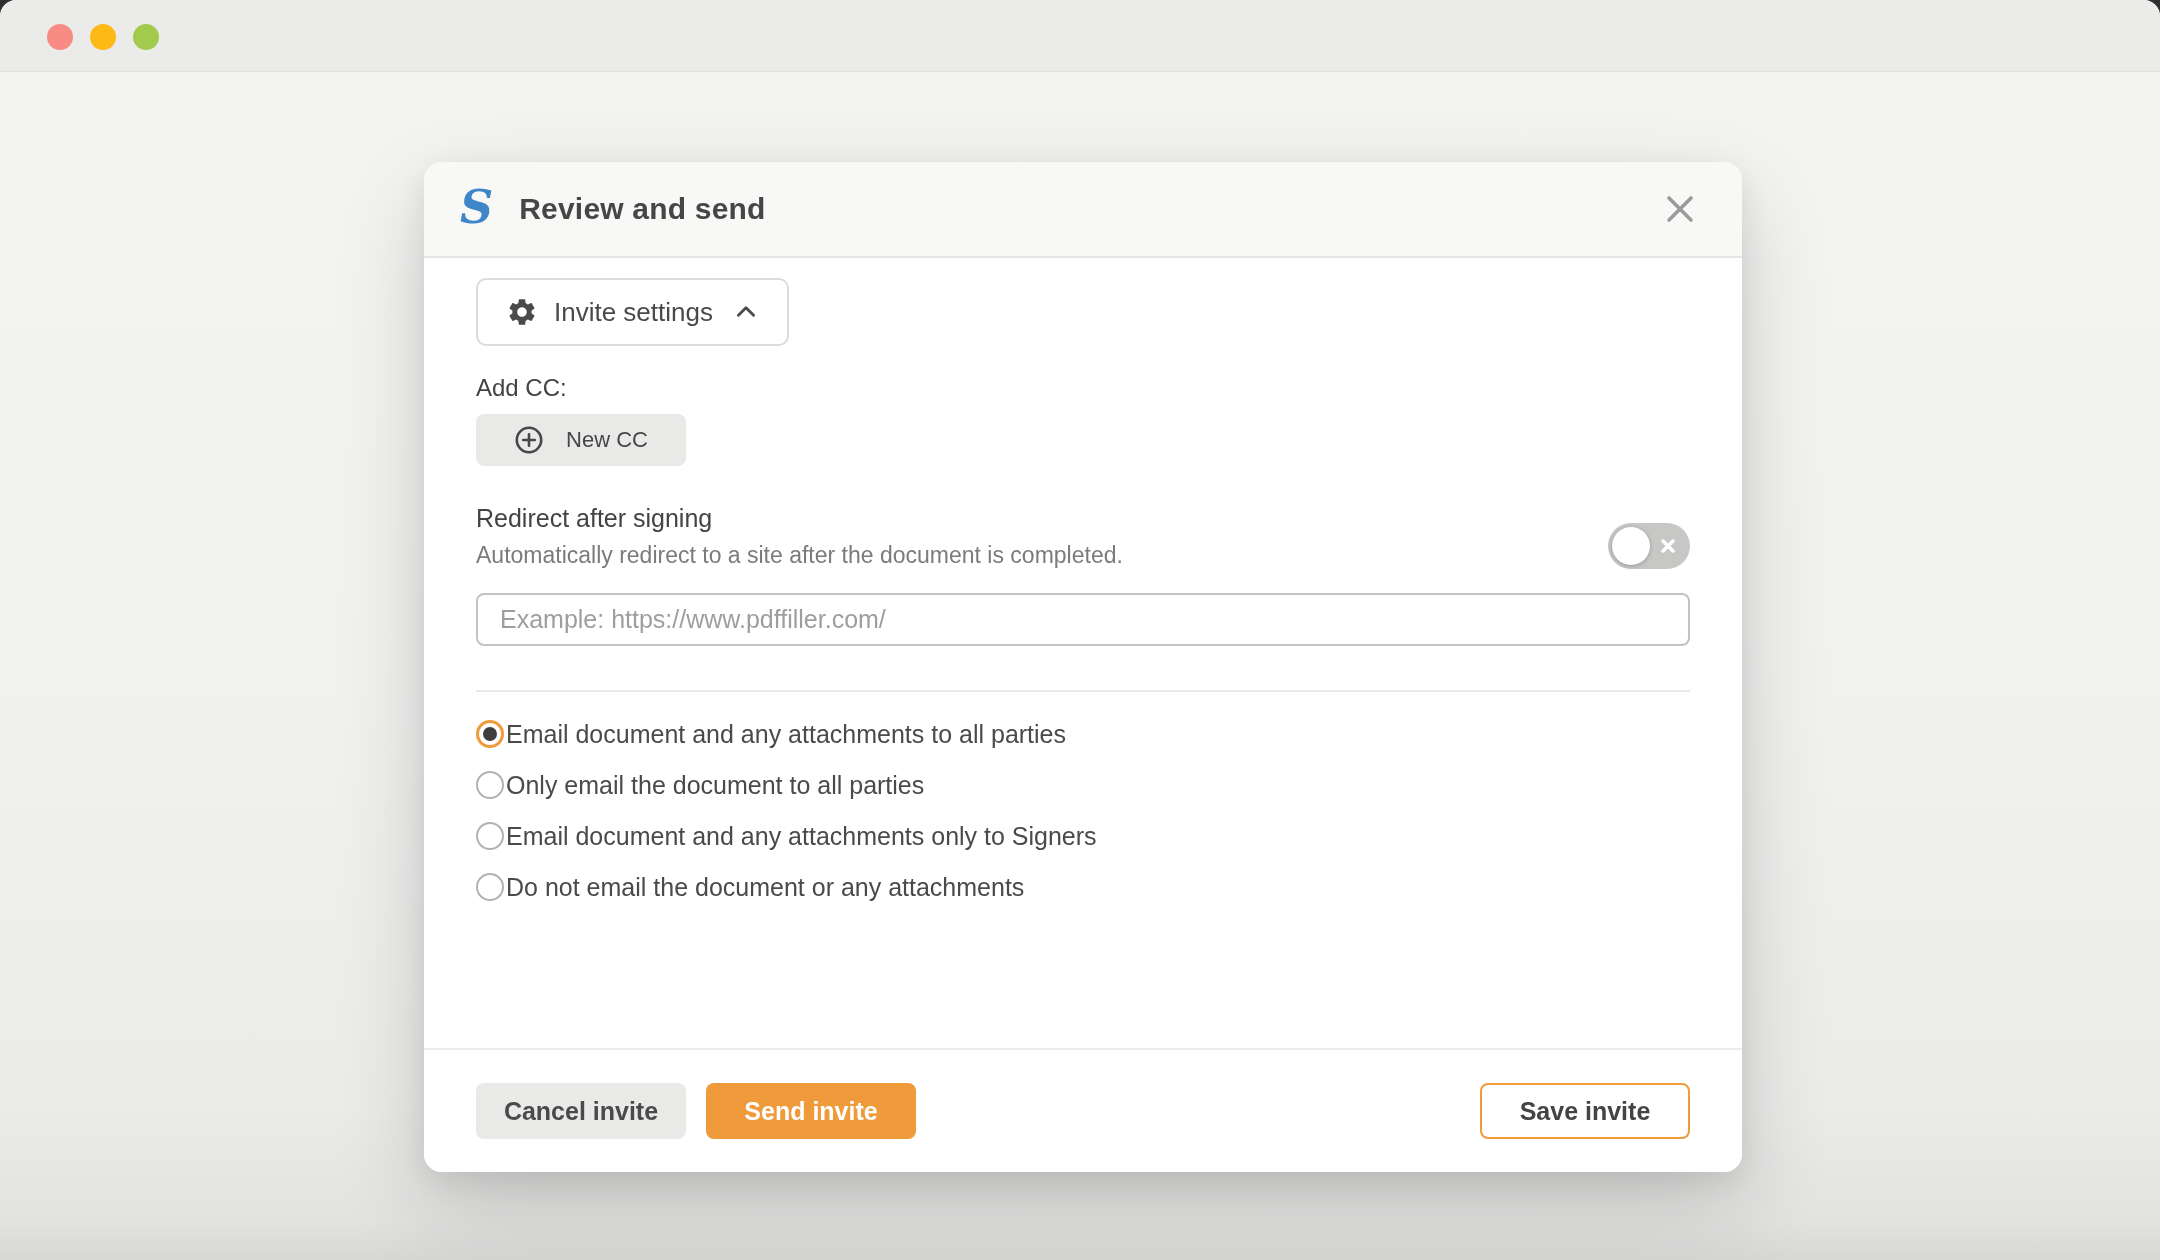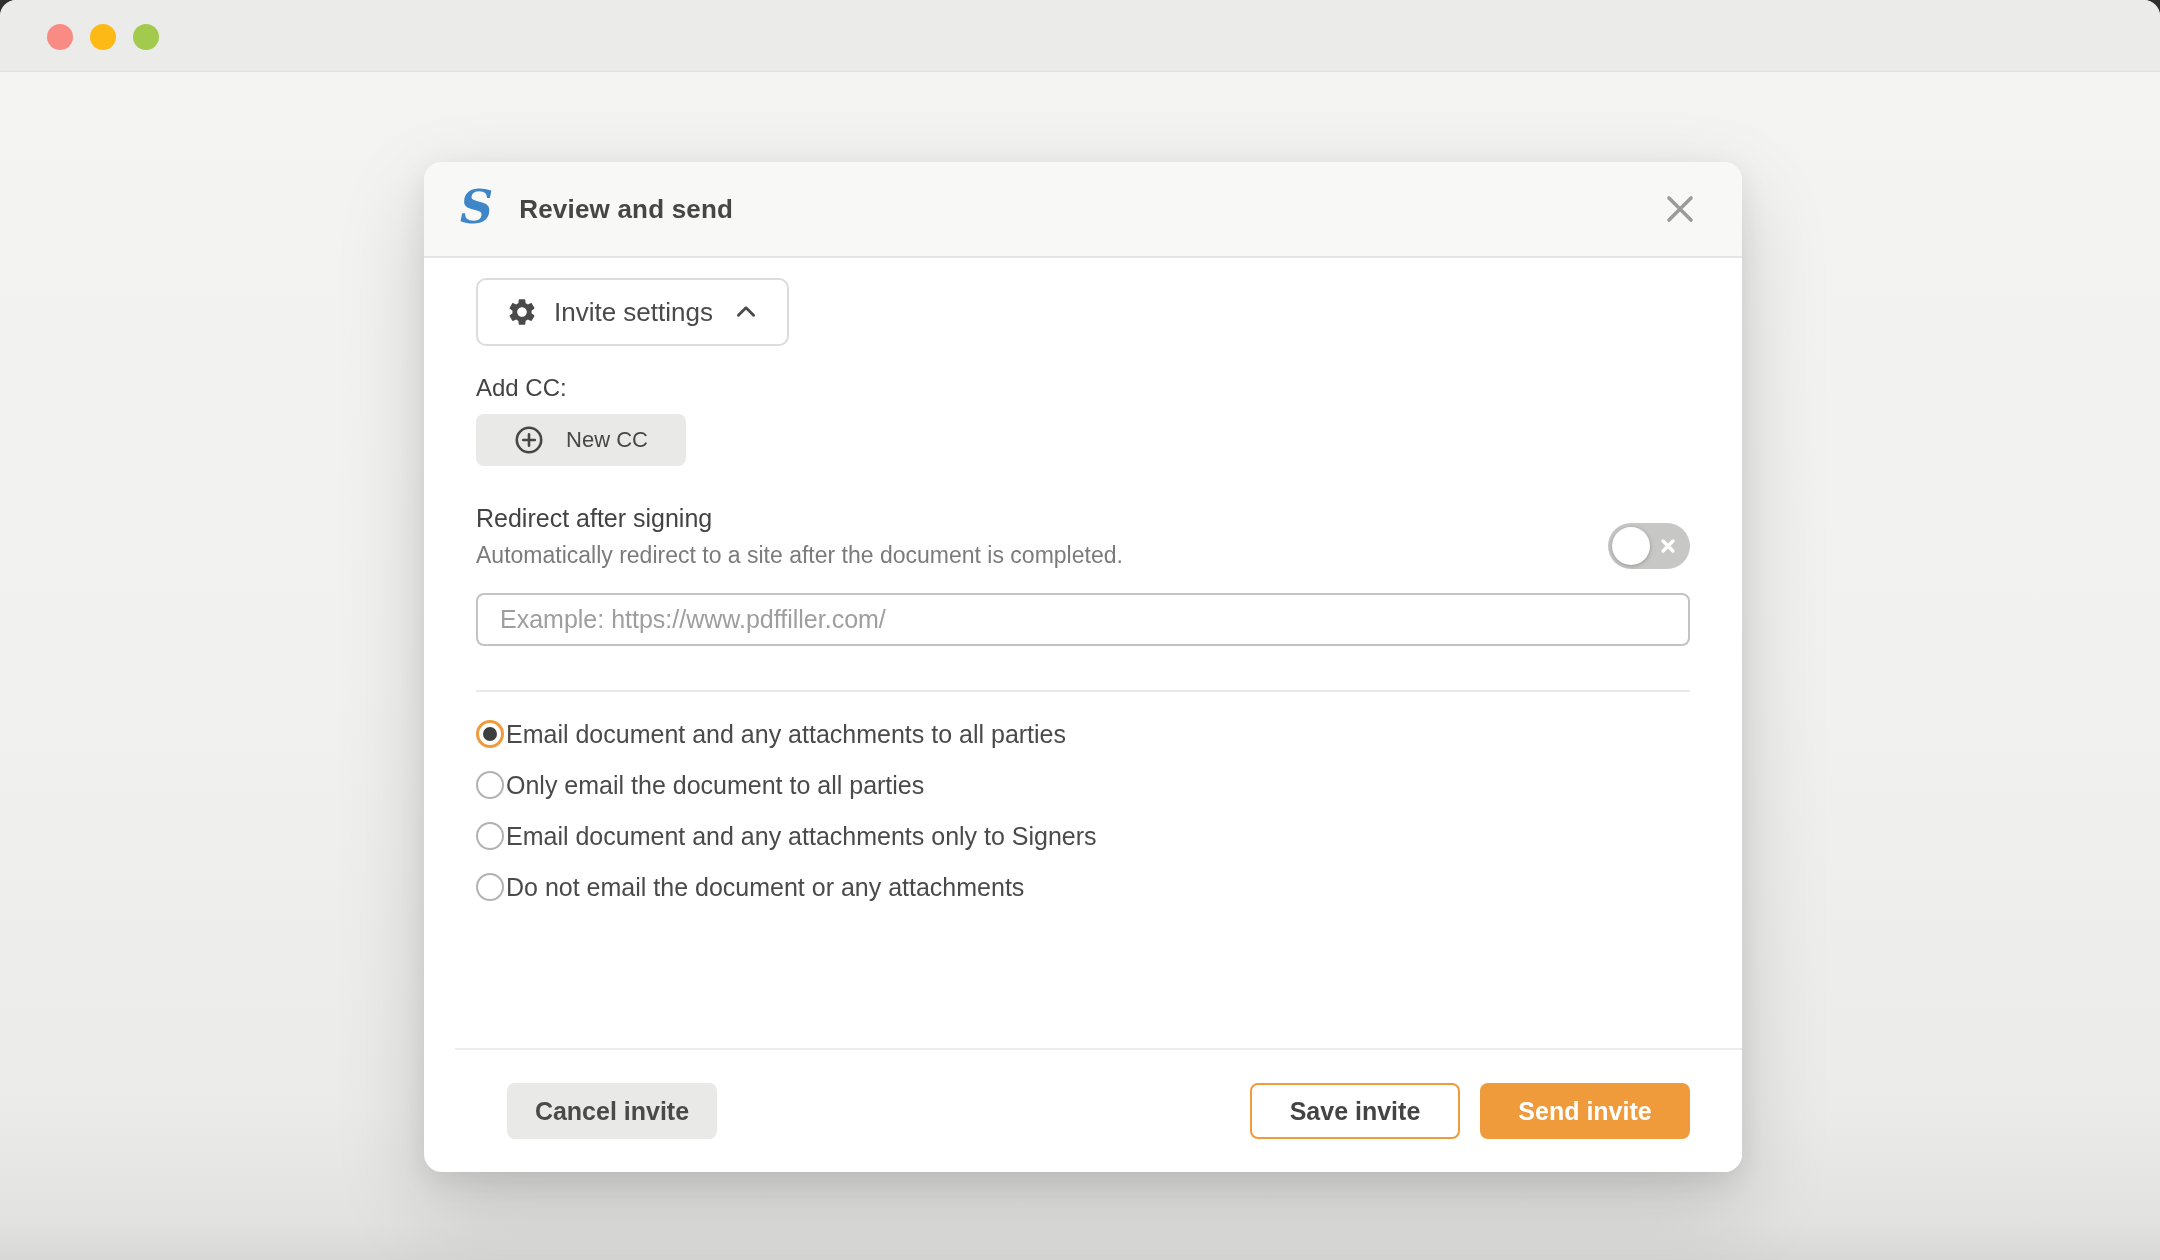--- a/index.html
+++ b/index.html
@@ -17,21 +17,21 @@
   .light.green  { background:#A2CB4D; }
 
   
   .modal { position:absolute; left:424px; top:162px; width:1318px; height:1010px; background:#ffffff;
            border-radius:18px; box-shadow:0 34px 90px rgba(0,0,0,.16), 0 8px 28px rgba(0,0,0,.08); }
   .modal-header { position:absolute; top:0; left:0; right:0; height:96px; background:#f8f8f7;
                   border-bottom:2px solid #e5e5e4; border-radius:18px 18px 0 0;
                   display:flex; align-items:center; padding:0 36px; }
   .logo-s { font-family:"DejaVu Serif", serif; font-style:italic; font-weight:700;
             font-size:46px; line-height:1; color:#3E86C7; transform:translateY(-2px); }
-  .modal-title { margin-left:26px; font-size:26px; font-weight:700; color:#464646; letter-spacing:.2px; }
+  .modal-title { margin-left:26px; font-size:30px; font-weight:700; color:#464646; letter-spacing:.2px; }
   .close-btn { margin-left:auto; width:52px; height:52px; display:flex; align-items:center; justify-content:center; cursor:pointer; }
 
   .modal-body { position:absolute; top:96px; left:0; right:0; bottom:124px; padding:0 52px; overflow:hidden; }
 
   .invite-settings-btn { margin-top:20px; display:inline-flex; align-items:center; gap:16px;
                          height:68px; padding:0 28px; background:#fff; border:2px solid #dcdcdb;
                          border-radius:10px; font-size:26px; color:#4a4a4a; font-weight:400; cursor:pointer; }
 
   .section-label { font-size:24px; font-weight:400; color:#434343; }
   .add-cc-label { margin-top:28px; }
@@ -60,21 +60,21 @@
   .radio-list { margin-top:26px; }
   .radio-row { display:flex; align-items:center; gap:2px; height:32px; margin-bottom:19px; cursor:pointer; }
   .radio { width:28px; height:28px; border-radius:50%; border:2.5px solid #b2b2b1; background:#fff;
            position:relative; flex-shrink:0; }
   .radio-row.selected .radio { border:3px solid #EF9B3C; }
   .radio-row.selected .radio::after { content:""; position:absolute; inset:4px; border-radius:50%; background:#3e3e3e; }
   .radio-label { font-size:25px; color:#4a4a4a; }
 
   .modal-footer { position:absolute; left:0; right:0; bottom:0; height:124px; background:#fff;
                   border-top:2px solid #ececeb; border-radius:0 0 18px 18px;
-                  display:flex; align-items:center; padding:0 52px;margin-left:31px; }
+                  display:flex; align-items:center; padding:0 52px; }
   .btn { height:56px; border-radius:8px; font-size:25px; font-weight:700; cursor:pointer;
          display:inline-flex; align-items:center; justify-content:center;
          font-family:"Liberation Sans",sans-serif; }
   .btn-cancel { width:210px; background:#e9e9e8; border:none; color:#4a4a4a; }
   .btn-save   { width:210px; background:#fff; border:2px solid #EF9B3C; color:#444444; margin-left:auto; }
   .btn-send   { width:210px; background:#EF9B3C; border:none; color:#ffffff; margin-left:20px; }
 
   svg { display:block; }
 </style>
 </head>
@@ -158,18 +158,18 @@
         <div class="radio-row">
           <span class="radio"></span>
           <span class="radio-label">Do not email the document or any attachments</span>
         </div>
       </div>
 
     </div>
 
     <div class="modal-footer">
       <button class="btn btn-cancel">Cancel invite</button>
+      <button class="btn btn-send">Send invite</button>
       <button class="btn btn-save">Save invite</button>
-      <button class="btn btn-send">Send invite</button>
     </div>
 
   </div>
 </div>
 
 </body></html>

